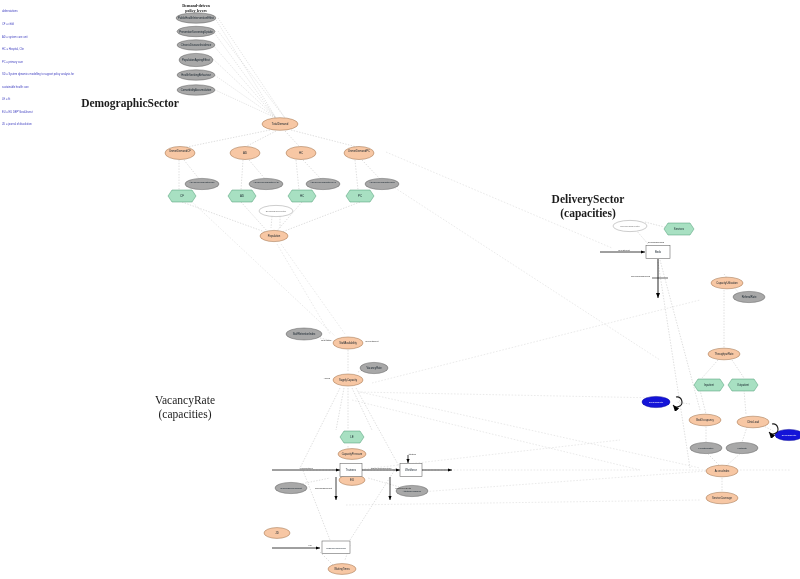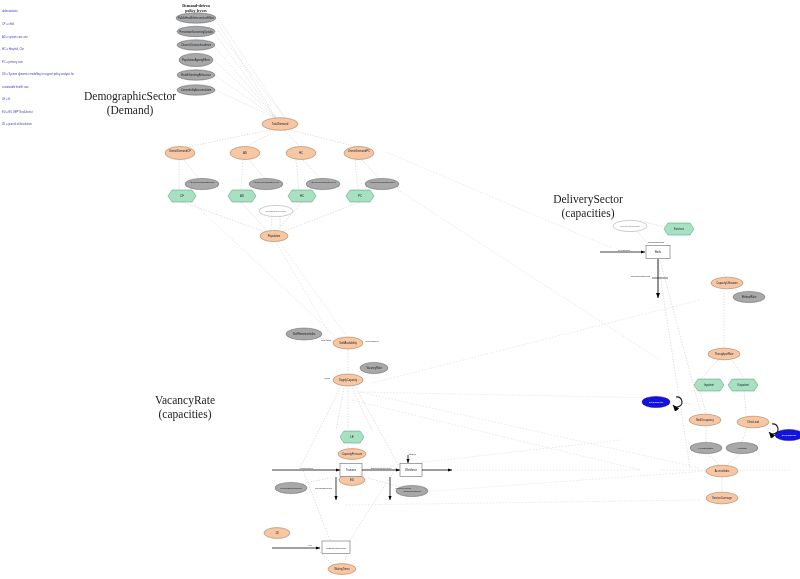--- a/index.html
+++ b/index.html
@@ -48,31 +48,30 @@
     <div>AD = system care unit</div>
     <div>HC = Hospital, Clin</div>
     <div>PC = primary care</div>
     <div>SD = System dynamics modelling to support policy analysis for</div>
     <div>sustainable health care</div>
     <div>LE = fit</div>
     <div>EU = EU DEP*Gov&amp;Invest</div>
     <div>JD = journal of dissolution</div>
   </div>
 
-  <div class="sector-caption" style="left:50px;top:90px;width:160px;">
+  <div class="sector-caption" style="left:50px;top:97px;width:160px;font-weight:bold;">
     <span>DemographicSector</span>
-    <span class="l2">(Demand)</span>
   </div>
 
   <div class="sector-caption" style="left:105px;top:394px;width:160px;">
     <span>VacancyRate</span>
     <span class="l2">(capacities)</span>
   </div>
 
-  <div class="sector-caption" style="left:508px;top:193px;width:160px;">
+  <div class="sector-caption" style="left:508px;top:193px;width:160px;font-weight:bold;">
     <span>DeliverySector</span>
     <span class="l2">(capacities)</span>
   </div>
 
   <div class="cluster-title" style="left:150px;top:3px;width:92px;">
     <span>Demand-driven</span><br>
     <span>policy levers</span>
   </div>
 
   <svg viewBox="0 0 800 579">

